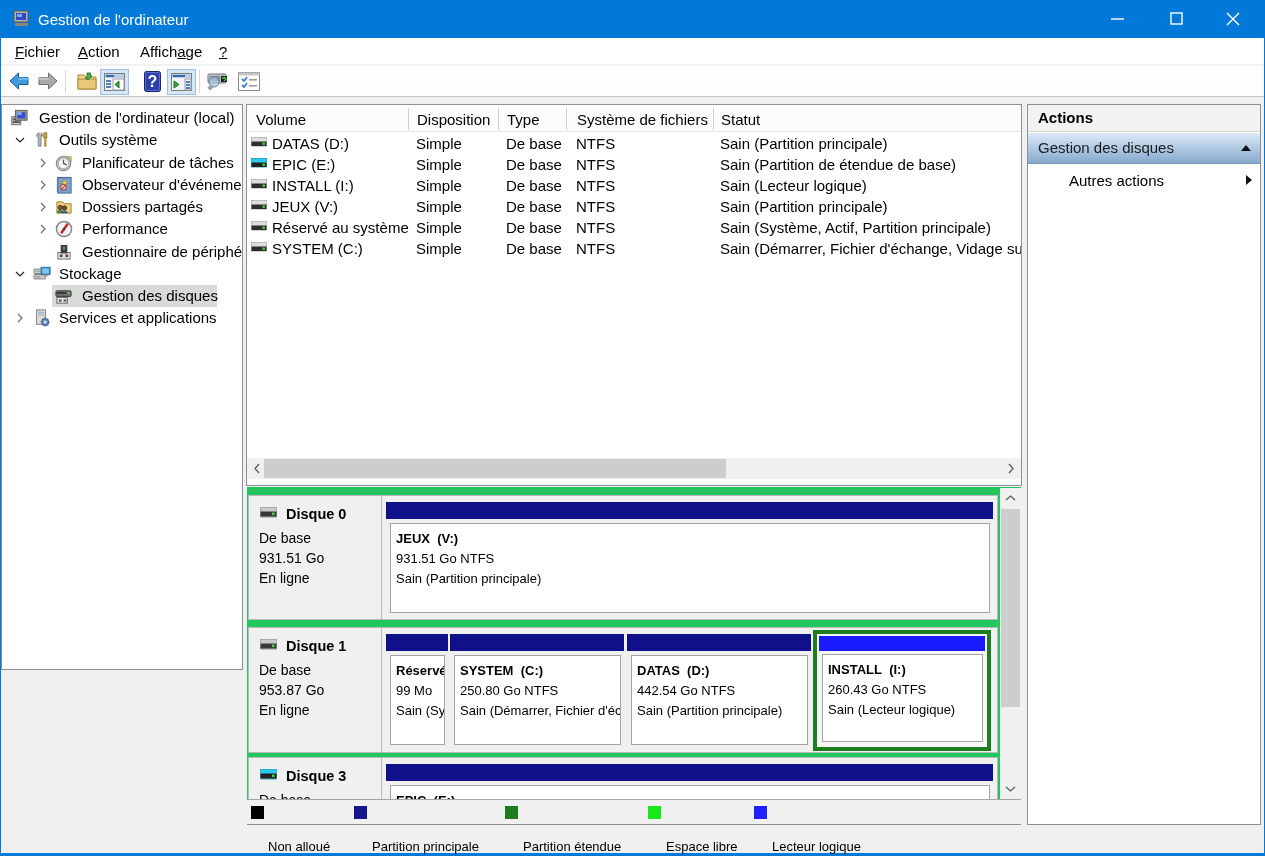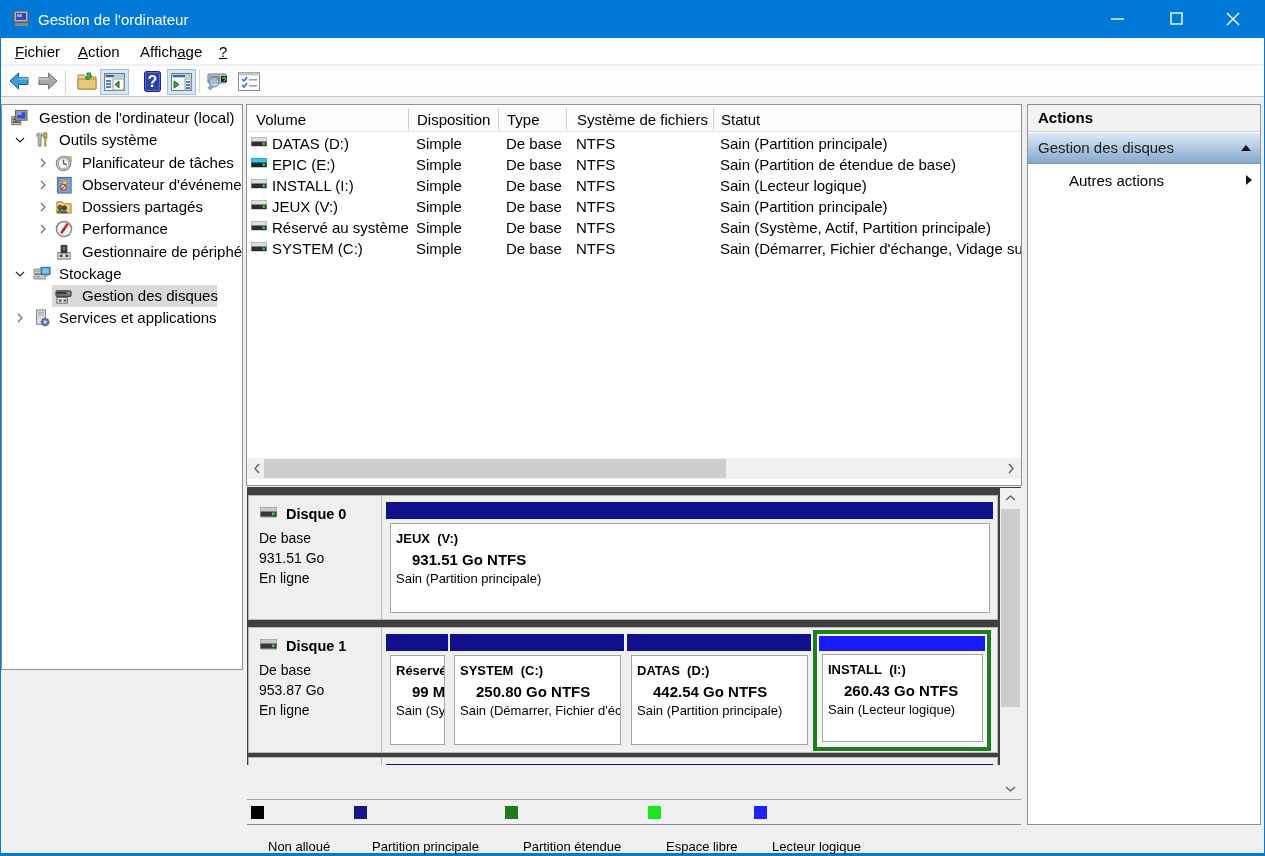--- a/index.html
+++ b/index.html
@@ -30,30 +30,30 @@
 .vhead { position:absolute; top:1px; left:1px; height:26px; background:#fcfcfc; border-bottom:1px solid #e5e5e5; font-size:15px; }
 .vhead span { position:absolute; top:5px; }
 .vsep { position:absolute; top:2px; width:1px; height:22px; background:#cfcfcf; }
 .vrow { position:absolute; height:21px; line-height:21px; font-size:15px; white-space:nowrap; }
 .vrow span { position:absolute; top:0; }
 .hddico { position:absolute; top:4px; left:4px; width:16px; height:13px; }
 
 .sb { background:#f0f0f0; position:absolute; }
 .sbthumb { background:#cdcdcd; position:absolute; }
 
-#diskview { position:absolute; left:247px; top:487px; width:774px; height:278px; background:#404040; overflow:hidden; }
+#diskview { position:absolute; left:247px; top:487px; width:774px; height:312px; background:#22c55e; overflow:hidden; }
 .drow { position:absolute; left:1px; width:750px; background:#f0f0f0; border:1px solid #b9b9b9; }
 .dlabel { position:absolute; left:0; top:0; width:133px; height:100%; background:#f0f0f0; border-right:1px solid #b9b9b9; }
 .dlabel .t1 { position:absolute; left:37px; top:10px; font-weight:bold; font-size:14.5px; }
 .dlabel .t2 { position:absolute; left:10px; font-size:14px; }
 .pcell { position:absolute; top:5px; height:115px; }
 .pbar { position:absolute; left:0; top:1px; width:100%; height:17px; background:#10108a; }
 .pbox { position:absolute; left:4px; right:3px; top:22px; bottom:3px; background:#fff; border:1px solid #a3a3a3; overflow:hidden; }
 .pbox .l1 { position:absolute; left:5px; top:7px; font-weight:bold; font-size:13px; white-space:nowrap; }
-.pbox .l2 { position:absolute; left:21px; top:27px; font-size:15px; white-space:nowrap;font-weight:bold; }
+.pbox .l2 { position:absolute; left:5px; top:27px; font-size:13px; white-space:nowrap; }
 .pbox .l3 { position:absolute; left:5px; top:47px; font-size:13px; white-space:nowrap; }
 .pcell.sel { top:2px; height:121px; border:4px solid #1e7d1e; background:#f6f6f6; }
 .pcell.sel .pbar { top:2px; left:2px; width:auto; right:2px; height:15px; background:#1a1aff; }
 .pcell.sel .pbox { top:20px; left:5px; right:4px; bottom:5px; }
 
 #legend { position:absolute; left:247px; top:799px; width:774px; height:26px; background:#f0f0f0; border-top:1px solid #a5a5a5; border-bottom:1px solid #898f98; }
 .lsq { position:absolute; top:6px; width:13px; height:13px; }
 .ltx { position:absolute; top:5px; font-size:13px;margin-top:34px; }
 
 #acthead { position:absolute; left:0; top:0; width:232px; height:27px; background:#f2f2f2; border-bottom:1px solid #d8d8d8; }

